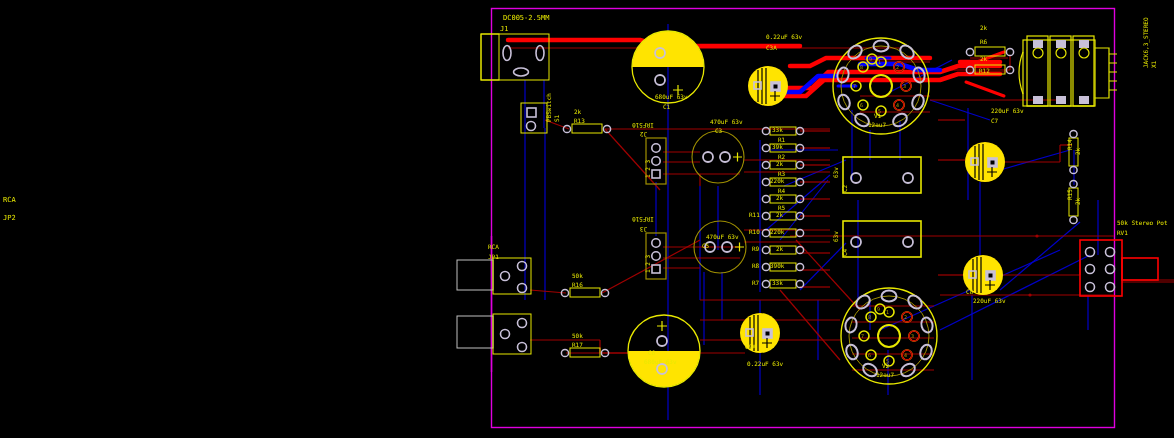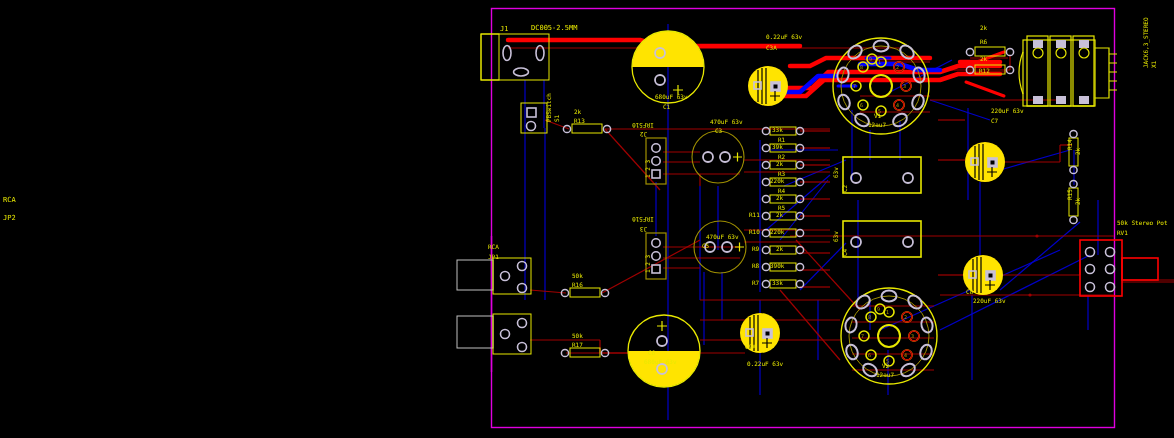--- a/index.html
+++ b/index.html
@@ -457,21 +457,21 @@
 
   <g fill="#a00000">
     <circle cx="1037" cy="236" r="1.6"></circle>
     <circle cx="1030" cy="295" r="1.6"></circle>
   </g>
 </svg>
 
 <div class="lbl" style="left:3px;top:196px;"><span>RCA</span></div>
 <div class="lbl" style="left:3px;top:214px;"><span>JP2</span></div>
 
-<div class="lbl" style="left:503px;top:24px;margin-left:28px;">DC005-2.5MM</div>
+<div class="lbl" style="left:503px;top:14px;">DC005-2.5MM</div>
 <div class="lbl" style="left:500px;top:25px;">J1</div>
 
 <div class="lbl sm rot" style="left:553px;top:122px;">S1</div>
 <div class="lbl sm rot" style="left:545px;top:122px;">PBSwitch</div>
 
 <div class="lbl sm" style="left:574px;top:108px;">2k</div>
 <div class="lbl sm" style="left:574px;top:117px;">R13</div>
 
 <div class="lbl sm" style="left:572px;top:272px;">50k</div>
 <div class="lbl sm" style="left:572px;top:281px;">R16</div>

